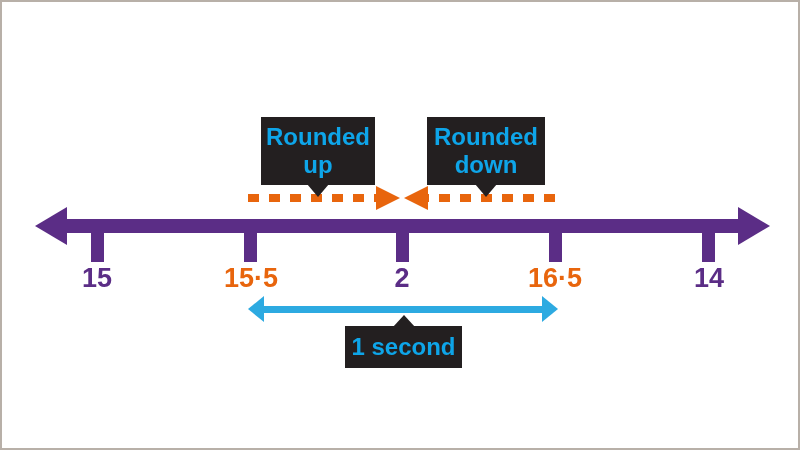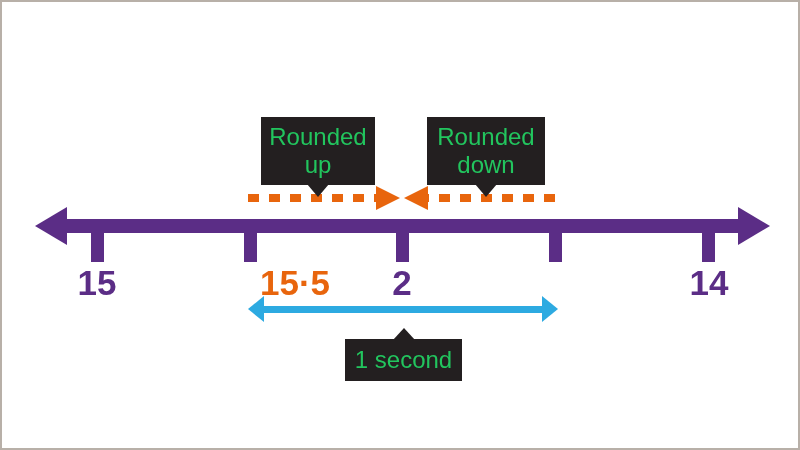--- a/index.html
+++ b/index.html
@@ -46,26 +46,26 @@
   .tick {
     position: absolute;
     top: 217px;
     width: 13px; height: 43px;
     background: var(--purple);
   }
   .tick-label {
     position: absolute;
     top: 261px;
     transform: translateX(-50%);
-    font-size: 35px;
+    font-size: 27px;
     font-weight: bold;
     white-space: nowrap;
   }
   .tick-label.purple { color: var(--purple); }
-  .tick-label.orange { color: var(--orange); margin-left: 44px; }
+  .tick-label.orange { color: var(--orange); }
 
   
   .dash-strip {
     position: absolute;
     top: 192px; height: 8px;
     background: repeating-linear-gradient(90deg,
       var(--orange) 0 11px, transparent 11px 21px);
   }
   .dash-strip.rtl {
     background: repeating-linear-gradient(270deg,
@@ -80,22 +80,22 @@
   .orange-head.point-left {
     border-top: 12px solid transparent;
     border-bottom: 12px solid transparent;
     border-right: 24px solid var(--orange);
   }
 
   
   .callout {
     position: absolute;
     background: var(--callout-bg);
-    color: #22c55e;
-    font-weight: normal;
+    color: #0ea5e9;
+    font-weight: bold;
     display: flex;
     align-items: center;
     justify-content: center;
     text-align: center;
     white-space: pre-line;
     line-height: 1.15;
   }
   .callout .tail-down {
     position: absolute;
     left: 50%; bottom: -12px;
@@ -109,21 +109,21 @@
     position: absolute;
     left: 50%; top: -11px;
     transform: translateX(-50%);
     width: 0; height: 0;
     border-left: 11px solid transparent;
     border-right: 11px solid transparent;
     border-bottom: 12px solid var(--callout-bg);
   }
   .callout.rounded-up   { left: 259px; top: 115px; width: 114px; height: 68px; font-size: 24px; }
   .callout.rounded-down { left: 425px; top: 115px; width: 118px; height: 68px; font-size: 24px; }
-  .callout.one-second   { left: 343px; top: 337px; width: 117px; height: 42px; font-size: 24px; }
+  .callout.one-second   { left: 343px; top: 324px; width: 117px; height: 42px; font-size: 24px; }
 
   
   .blue-body {
     position: absolute;
     left: 258px; top: 304px;
     width: 286px; height: 7px;
     background: var(--blue);
   }
   .blue-head { position: absolute; width: 0; height: 0; top: 294px; }
   .blue-head.left {
@@ -150,20 +150,21 @@
 
   <div class="tick" style="left:89px"></div>
   <div class="tick" style="left:242px"></div>
   <div class="tick" style="left:394px"></div>
   <div class="tick" style="left:547px"></div>
   <div class="tick" style="left:700px"></div>
 
   <div class="tick-label purple" style="left:95px">15</div>
   <div class="tick-label orange" style="left:249px">15·5</div>
   <div class="tick-label purple" style="left:400px">2</div>
+  <div class="tick-label orange" style="left:553px">16·5</div>
   <div class="tick-label purple" style="left:707px">14</div>
 
   <div class="dash-strip" style="left:246px;width:128px"></div>
   <div class="orange-head point-right" style="left:374px"></div>
   <div class="dash-strip rtl" style="left:426px;width:127px"></div>
   <div class="orange-head point-left" style="left:402px"></div>
 
   <div class="callout rounded-up">
     <span>Rounded
 up</span>

